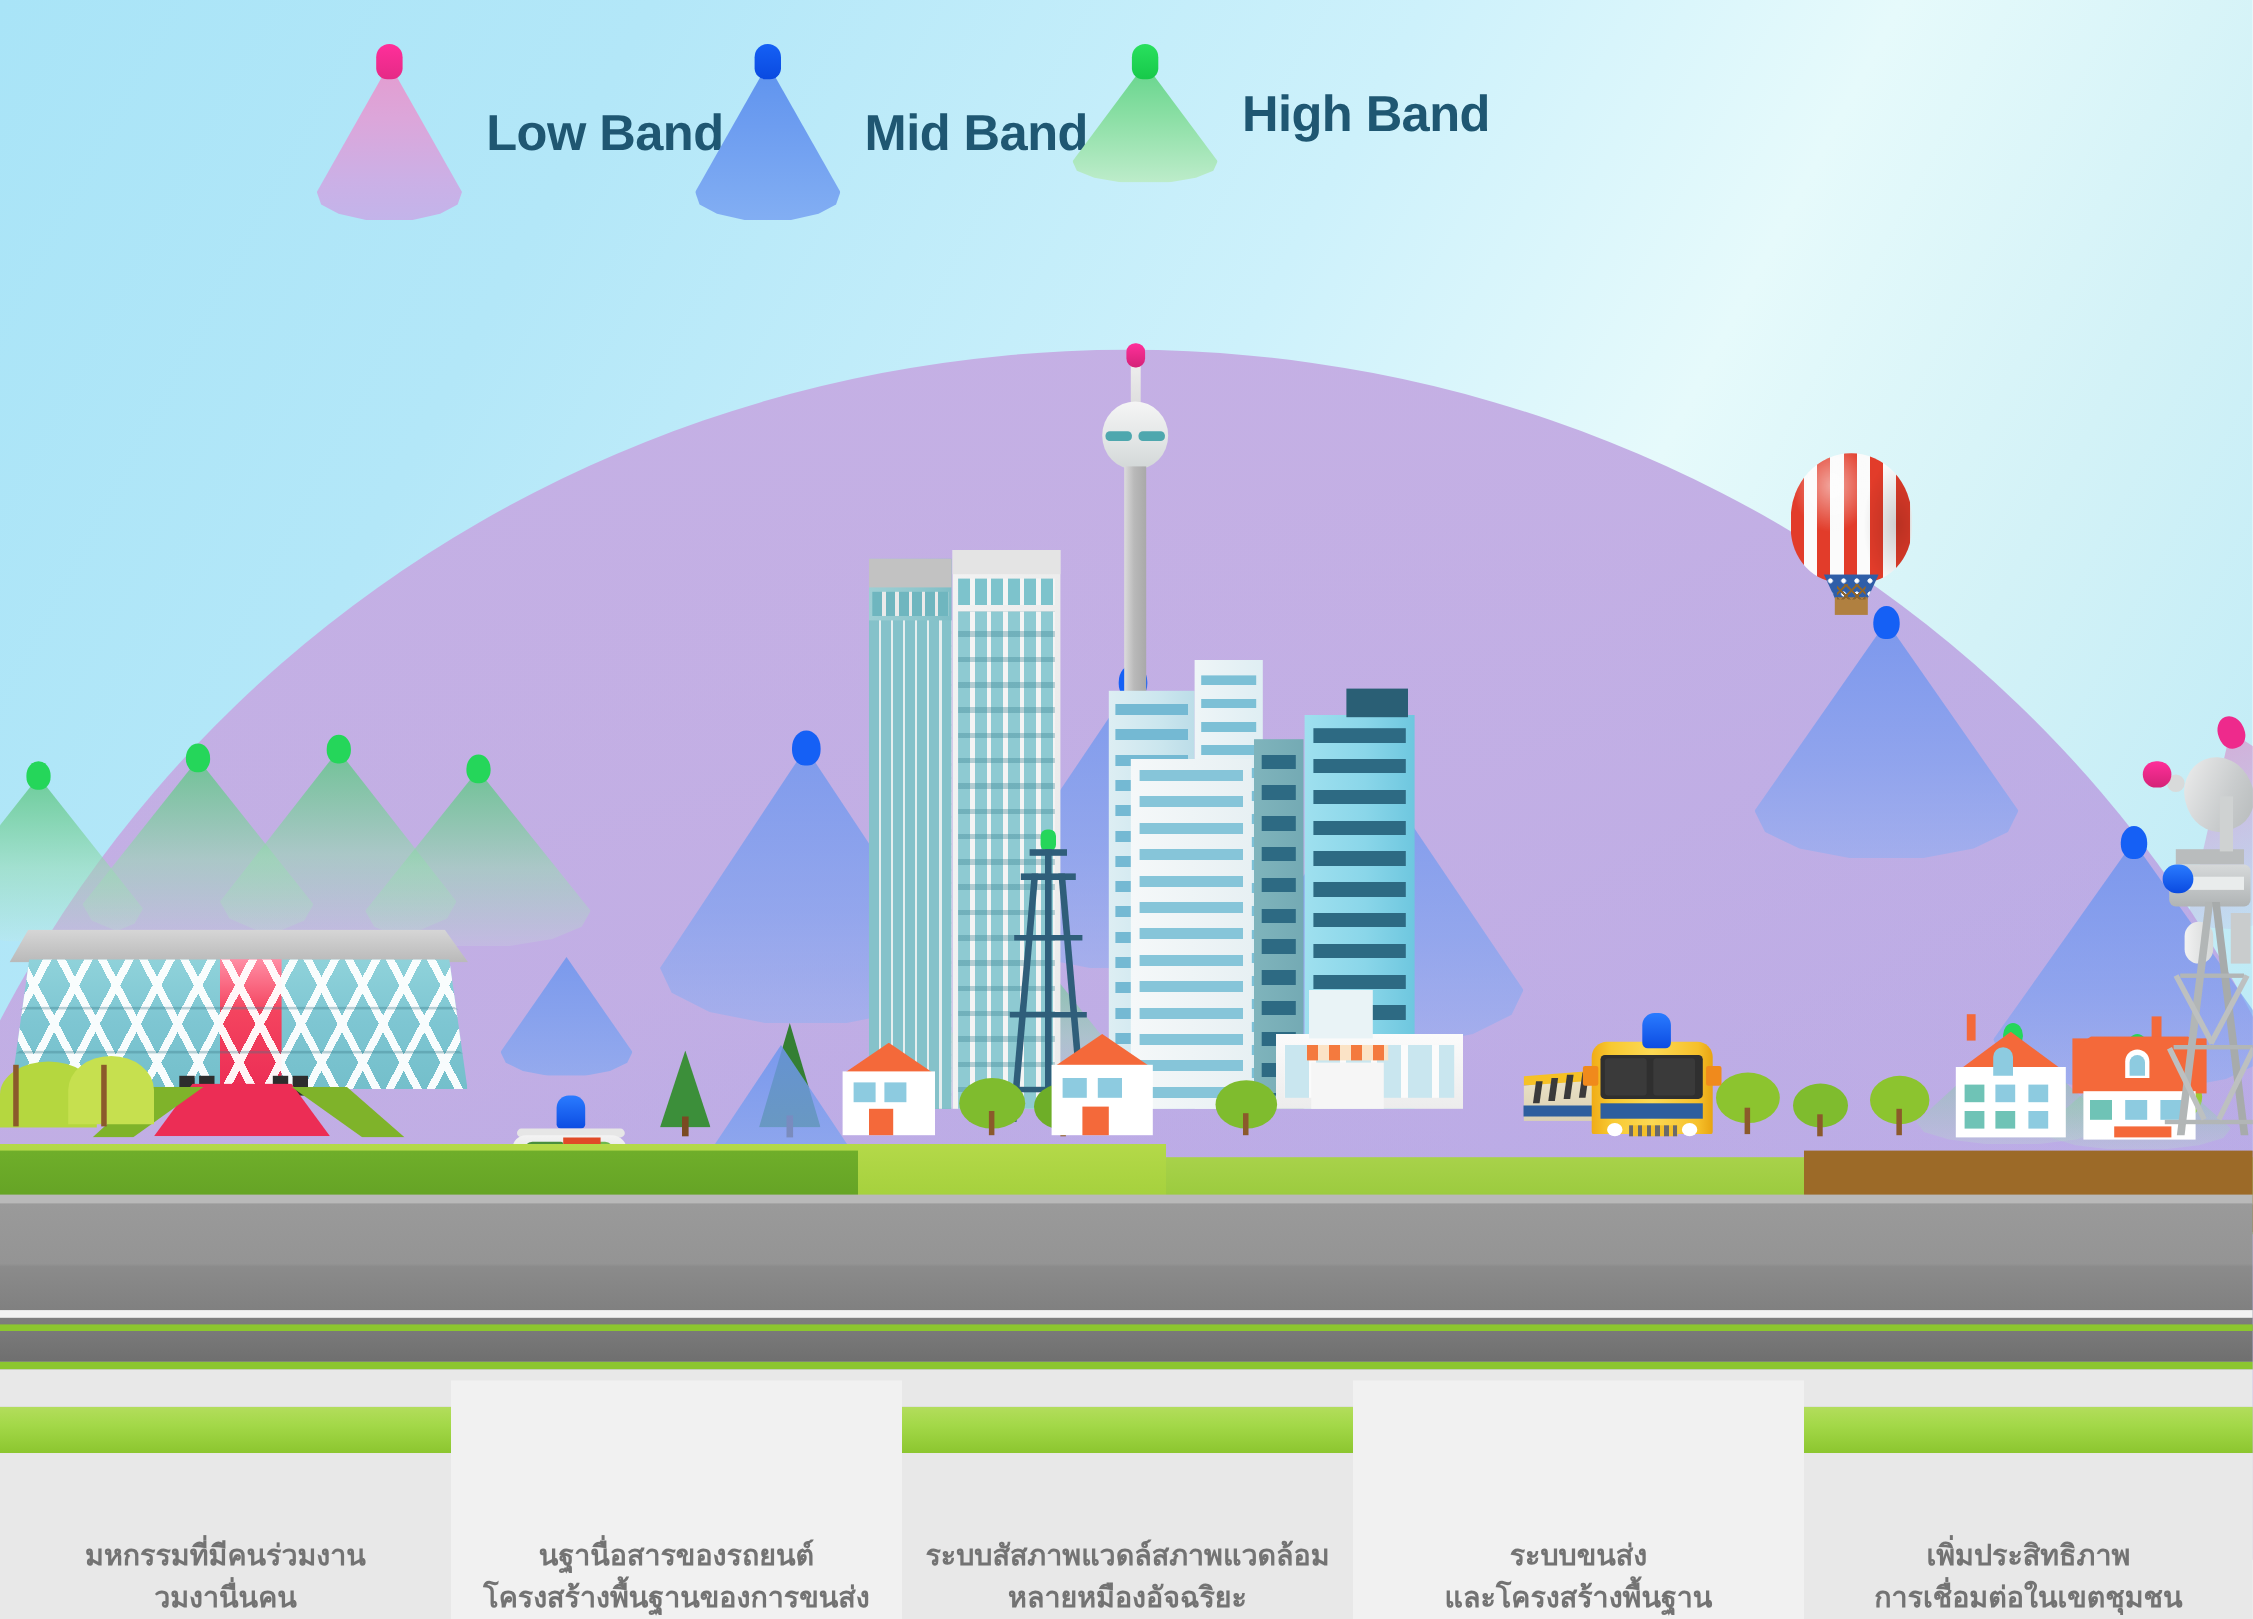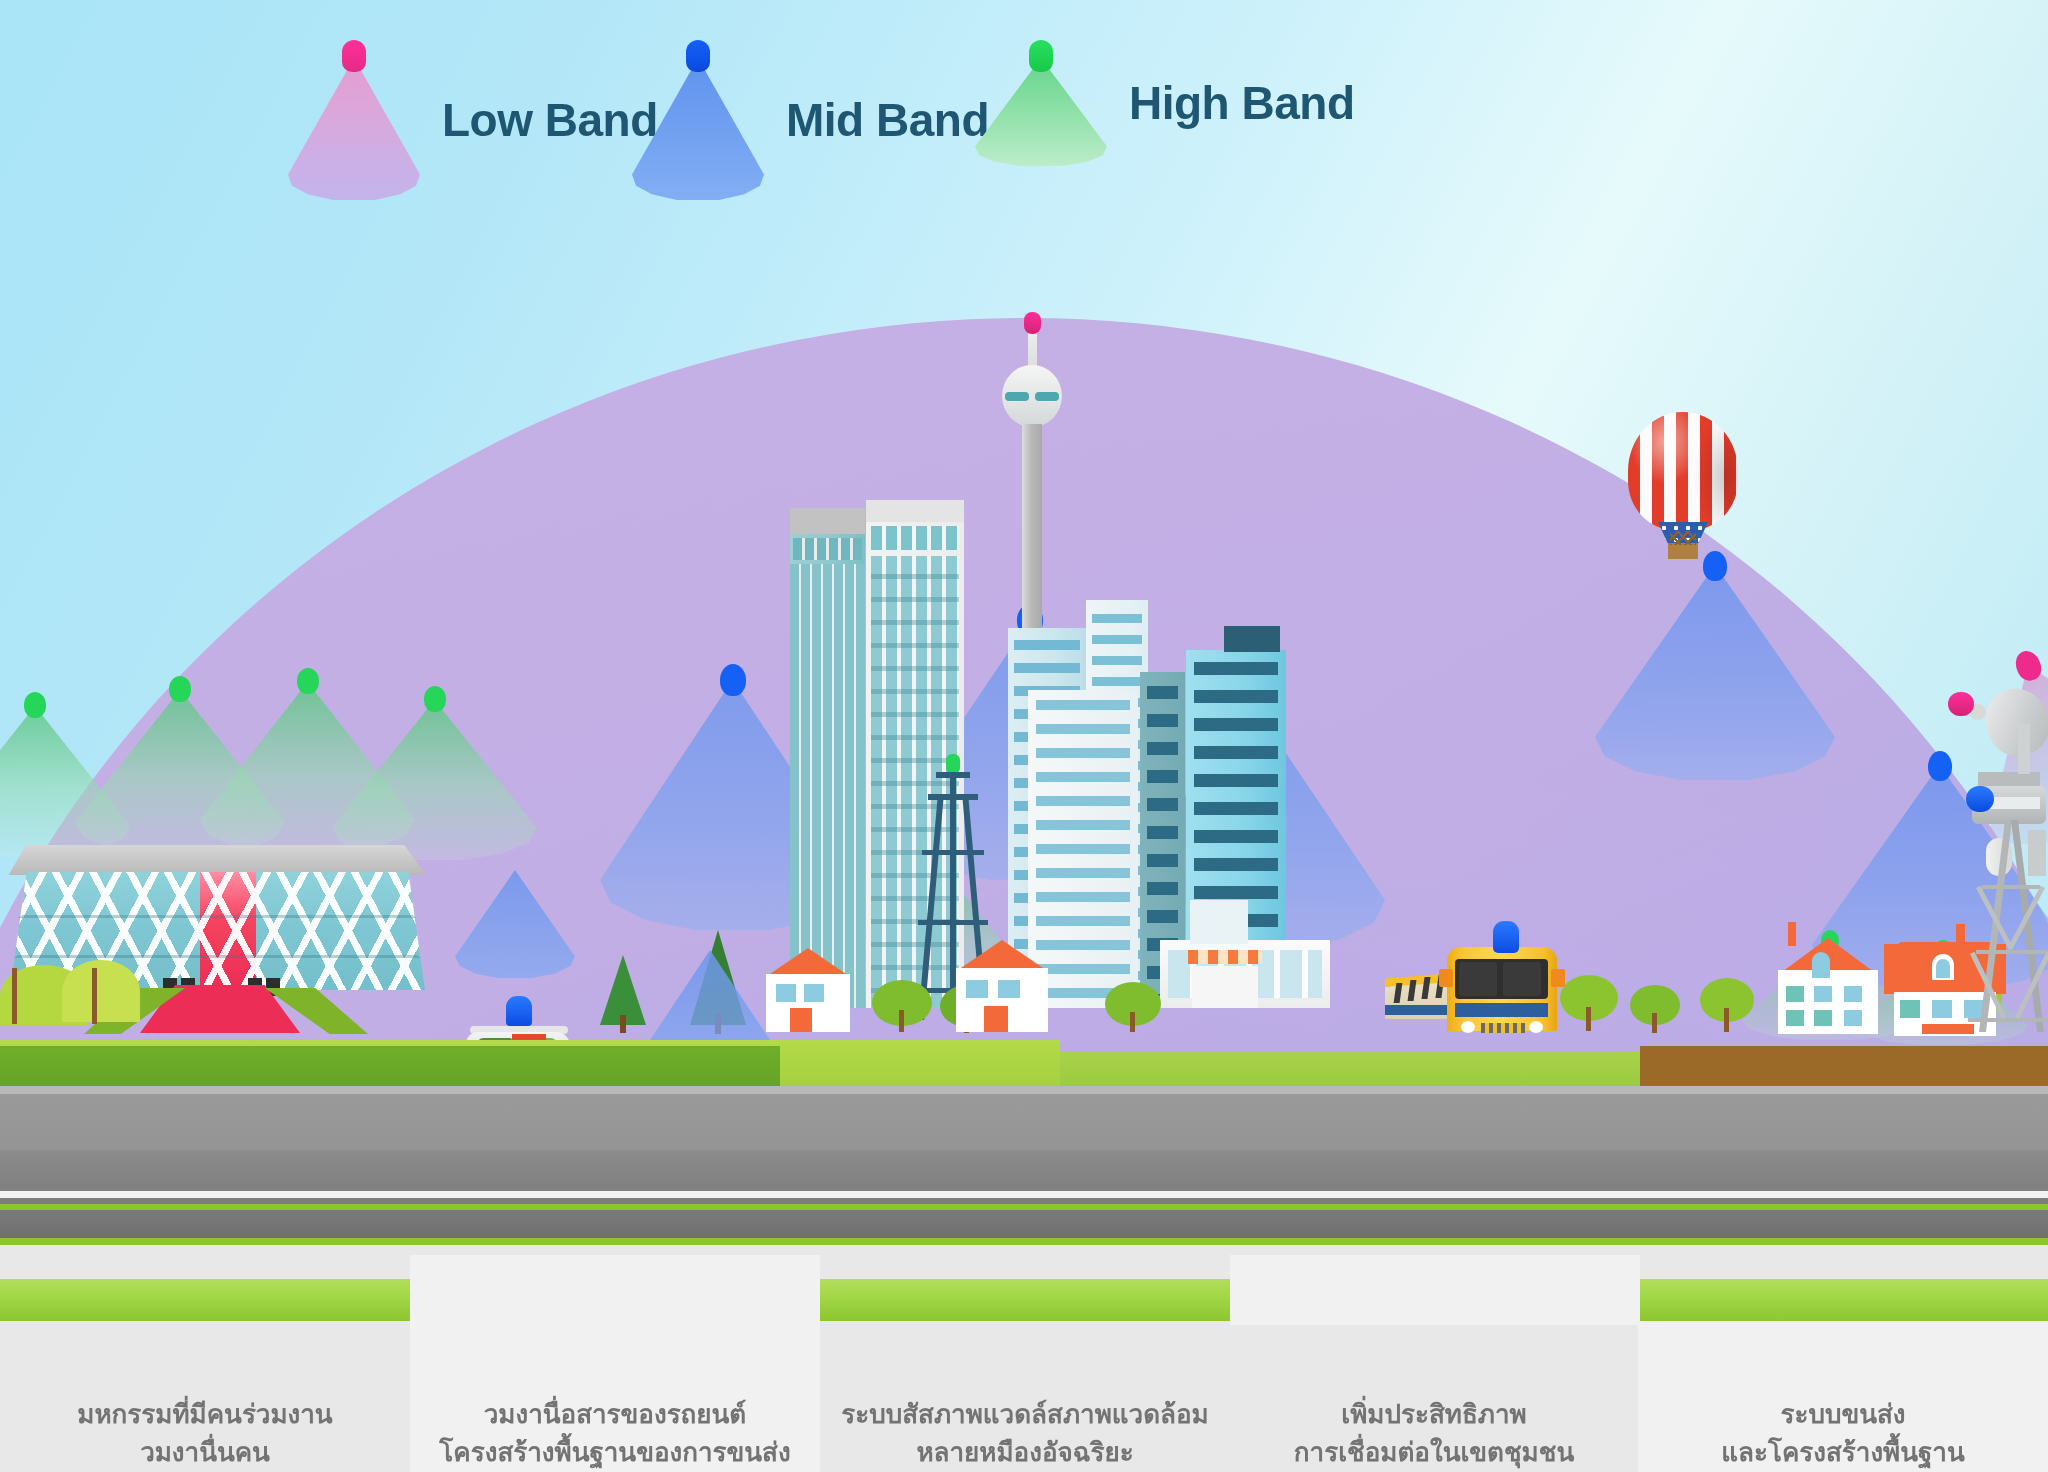--- a/index.html
+++ b/index.html
@@ -536,43 +536,43 @@
 
     <div class="card" style="width:410px;background:#e8e8e8;">
       <div class="card-inner">
         <div class="card-label">มหกรรมที่มีคนร่วมงาน</div>
         <div class="card-label">วมงานื่นคน</div>
       </div>
     </div>
 
     <div class="card" style="width:410px;background:#f1f1f1;">
       <div class="card-inner">
-        <div class="card-label">วมงานื่อสารของรถยนต์</div>
+        <div class="card-label">นฐานื่อสารของรถยนต์</div>
         <div class="card-label">โครงสร้างพื้นฐานของการขนส่ง</div>
       </div>
     </div>
 
     <div class="card" style="width:410px;background:#e8e8e8;">
       <div class="card-inner">
         <div class="card-label">ระบบสัสภาพแวดล์สภาพแวดล้อม</div>
         <div class="card-label">หลายหมืองอัจฉริยะ</div>
       </div>
     </div>
 
+    <div class="card" style="width:410px;background:#f1f1f1;">
+      <div class="card-inner">
+        <div class="card-label">ระบบขนส่ง</div>
+        <div class="card-label">และโครงสร้างพื้นฐาน</div>
+      </div>
+    </div>
+
     <div class="card" style="width:408px;background:#e8e8e8;">
       <div class="card-inner">
         <div class="card-label">เพิ่มประสิทธิภาพ</div>
         <div class="card-label">การเชื่อมต่อในเขตชุมชน</div>
       </div>
     </div>
-
-    <div class="card" style="width:410px;background:#f1f1f1;">
-      <div class="card-inner">
-        <div class="card-label">ระบบขนส่ง</div>
-        <div class="card-label">และโครงสร้างพื้นฐาน</div>
-      </div>
-    </div>
   </div>
 
   <div style="position:absolute;left:410px;top:1255px;width:410px;height:70px;background:#f1f1f1;"></div>
   <div style="position:absolute;left:1230px;top:1255px;width:410px;height:70px;background:#f1f1f1;"></div>
 
 </div>
 
 </body></html>

